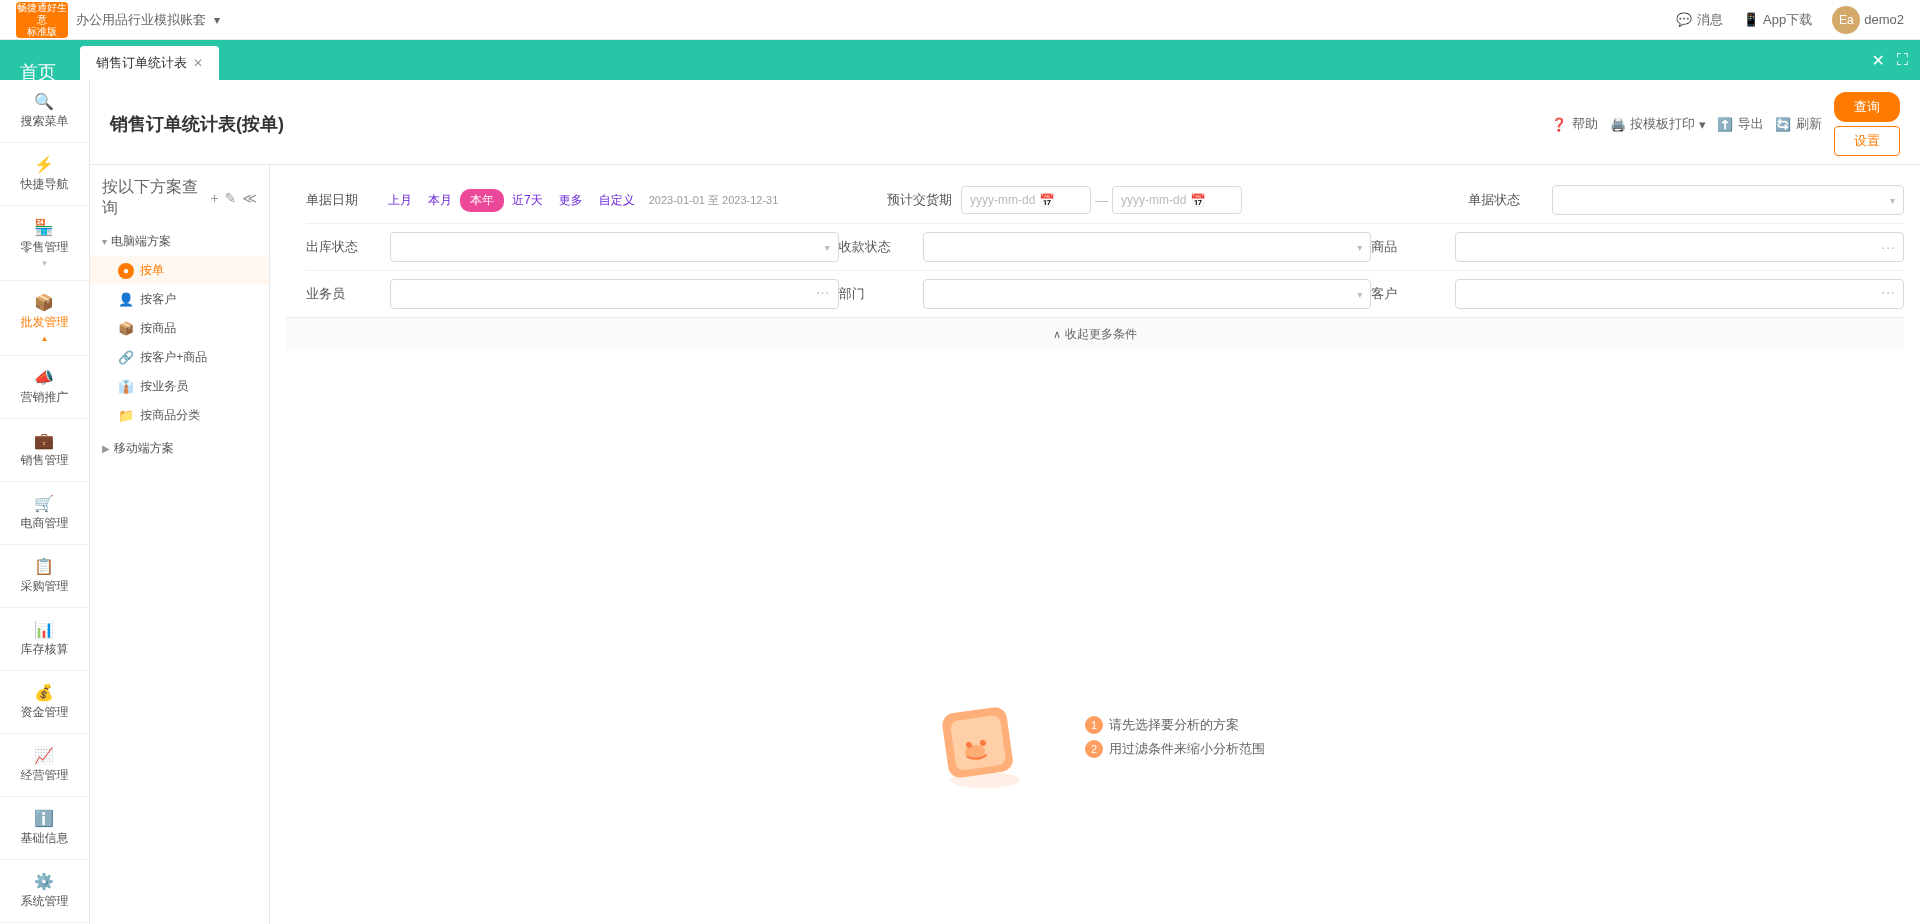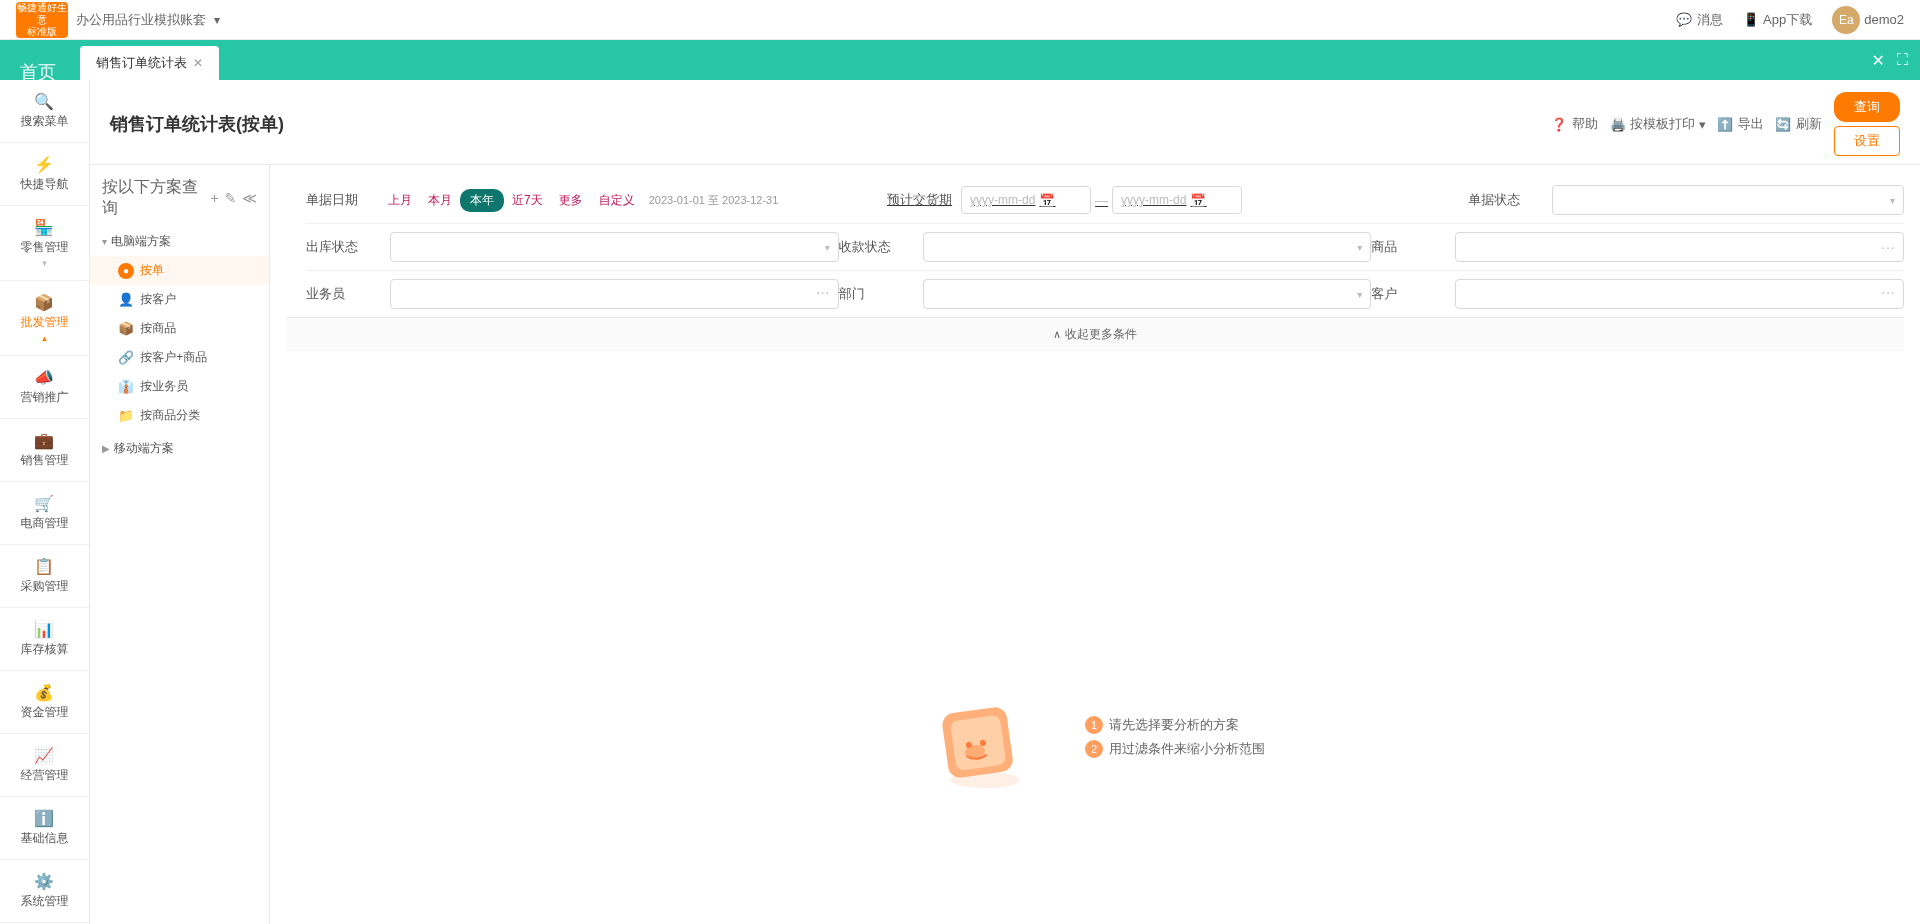--- a/index.html
+++ b/index.html
@@ -68,22 +68,22 @@
     .filter-row { display: flex; align-items: center; padding: 8px 0; border-bottom: 1px solid #f0f0f0; margin-left: 20px; }
     .filter-cell { display: flex; align-items: center; gap: 14px; flex: 1; }
     .filter-label { font-size: 13px; color: #555; white-space: nowrap; min-width: 70px; }
     .filter-input { flex: 1; height: 30px; border: 1px solid #d9d9d9; border-radius: 4px; padding: 0 8px; font-size: 12px; color: #333; background: #fff; outline: none; }
     .filter-select { flex: 1; height: 30px; border: 1px solid #d9d9d9; border-radius: 4px; padding: 0 8px; font-size: 12px; color: #333; background: #fff; outline: none; cursor: pointer; display: flex; align-items: center; justify-content: space-between; position: relative; }
     .filter-select-chevron { color: #bbb; font-size: 10px; }
     .filter-dots { color: #bbb; font-size: 14px; cursor: pointer; margin-left: 4px; }
 
     
     .date-filter { display: flex; align-items: center; gap: 0; }
-    .date-btn { padding: 4px 8px; font-size: 12px; color: #be185d; cursor: pointer; border: none; background: none; }
-    .date-btn.active { background: #0f766e; color: #fff; border-radius: 10px; padding: 3px 10px; }
+    .date-btn { padding: 4px 8px; font-size: 12px; color: #6d28d9; cursor: pointer; border: none; background: none; }
+    .date-btn.active { background: #ec4899; color: #fff; border-radius: 10px; padding: 3px 10px; }
     .date-input-box { height: 28px; border: 1px solid #d9d9d9; border-radius: 4px; padding: 0 8px; font-size: 12px; color: #bbb; background: #fff; display: flex; align-items: center; gap: 4px; min-width: 130px; }
     .date-sep { color: #bbb; }
     .cal-icon { color: #bbb; font-size: 13px; }
 
     
     .collapse-bar { display: flex; justify-content: center; padding: 8px; cursor: pointer; color: #666; font-size: 12px; gap: 4px; align-items: center; background: #fafafa; border-top: 1px solid #e8e8e8; }
 
     
     .empty-state { flex: 1; display: flex; flex-direction: column; align-items: center; justify-content: center; gap: 12px; background: #fff; }
     .empty-text { text-align: left; }
@@ -285,21 +285,21 @@
                 <button class="date-btn">上月</button>
                 <button class="date-btn">本月</button>
                 <button class="date-btn active">本年</button>
                 <button class="date-btn">近7天</button>
                 <button class="date-btn">更多</button>
                 <button class="date-btn">自定义</button>
               </div>
               <span style="font-size:11px;color:#999;margin-left:2px;">2023-01-01 至 2023-12-31</span>
             </div>
 
-            <div class="filter-cell" style="flex:2;gap:4px;text-decoration:underline;">
+            <div class="filter-cell" style="flex:2;gap:4px;">
               <span class="filter-label">预计交货期</span>
               <div class="date-input-box">
                 <span style="color:#bbb;font-size:12px;">yyyy-mm-dd</span>
                 <span class="cal-icon">📅</span>
               </div>
               <span class="date-sep">—</span>
               <div class="date-input-box">
                 <span style="color:#bbb;font-size:12px;">yyyy-mm-dd</span>
                 <span class="cal-icon">📅</span>
               </div>

